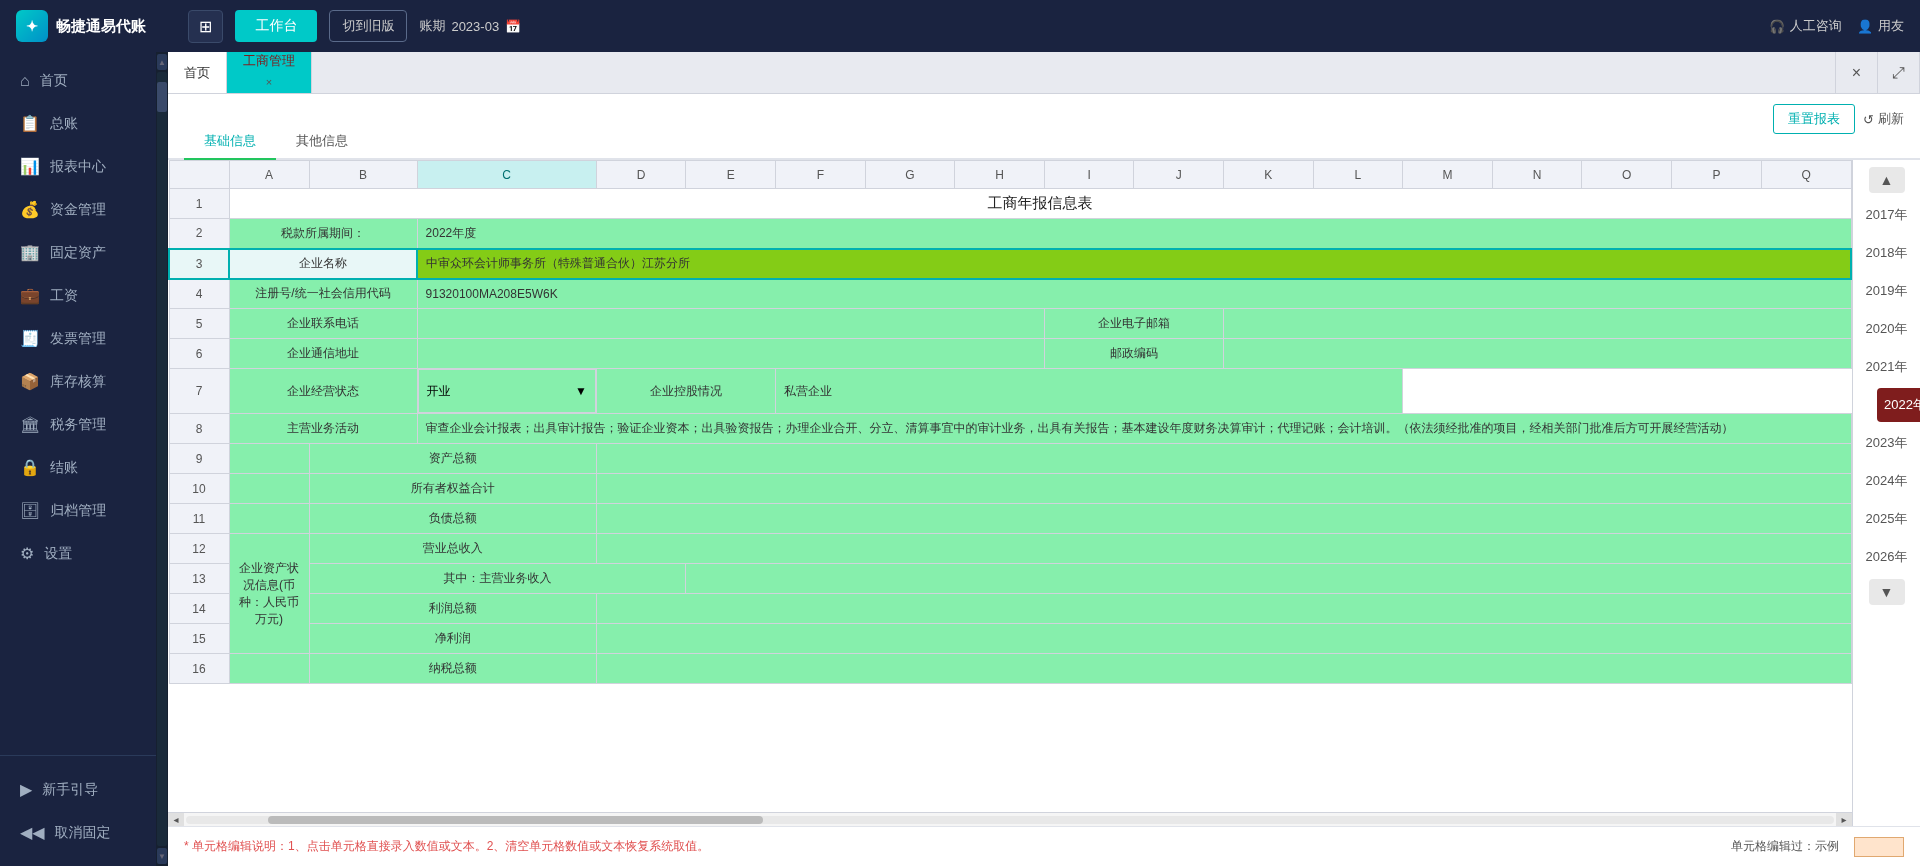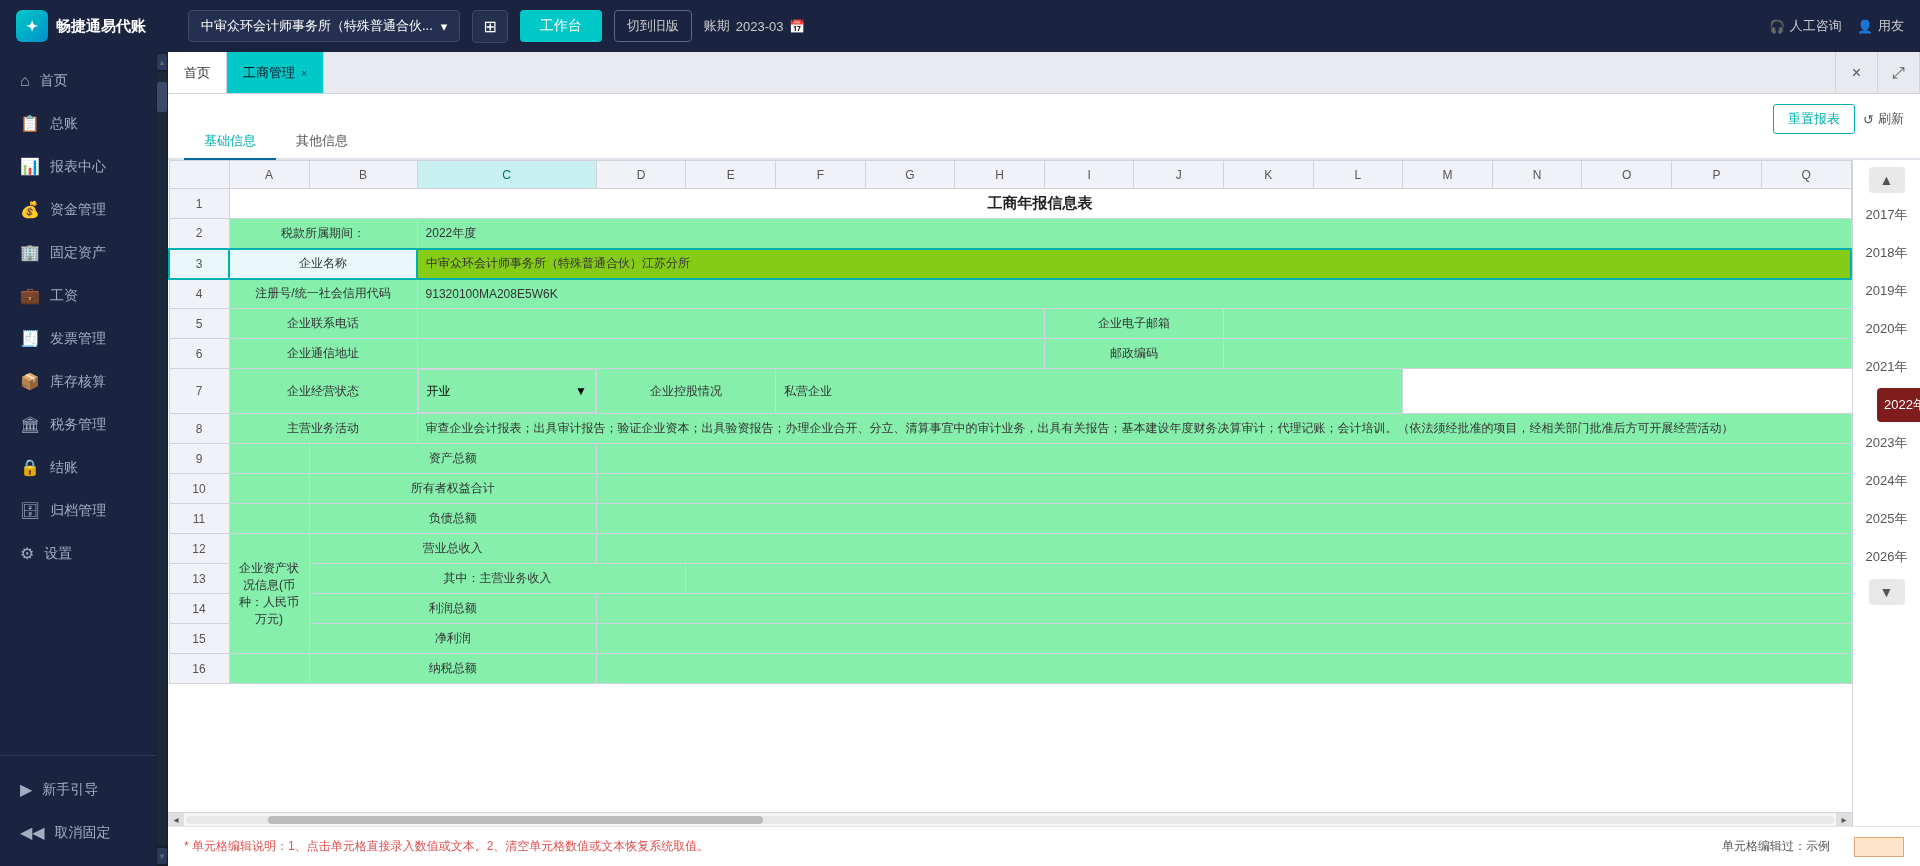--- a/index.html
+++ b/index.html
@@ -172,21 +172,22 @@
       align-items: center;
       padding: 0 16px;
       cursor: pointer;
       font-size: 13px;
       color: #555;
       border-right: 1px solid #d0d3dc;
       gap: 6px;
     }
     .tab-item.active {
       background: #00c9c8;
-      color: #0f172a;
+      color: #7f1d1d;
+      flex-direction: column;
     }
     .tab-item.home {
       background: #fff;
       color: #333;
     }
     .tab-close {
       font-size: 11px;
       cursor: pointer;
       opacity: 0.7;
     }
@@ -230,21 +231,21 @@
     .sub-tab {
       padding: 8px 20px;
       cursor: pointer;
       font-size: 13px;
       color: #555;
       border-bottom: 2px solid transparent;
       margin-bottom: -2px;
     }
     .sub-tab.active {
       color: #00b0b0;
-      border-bottom: 2px solid #0369a1;
+      border-bottom: 2px solid #22c55e;
       font-weight: 500;
     }
     .sub-tab-actions {
       margin-left: auto;
       display: flex;
       align-items: center;
       gap: 8px;
       padding-bottom: 24px;
     }
     .btn-reset {
@@ -320,21 +321,21 @@
     .cell.label-cell {
       text-align: center;
       color: #333;
     }
     .cell.value-cell {
       color: #333;
     }
     .cell.merged-title {
       text-align: center;
       font-size: 15px;
-      font-weight: bold;
+      font-weight: normal;
       color: #222;
       background: #fff;
       margin-top: 36px;
     }
     .col-header.corner {
       background: #f0f2f8;
       position: sticky;
       left: 0;
       top: 0;
       z-index: 15;
@@ -396,21 +397,21 @@
       padding: 0 16px;
       font-size: 12px;
       color: #e05050;
       flex-shrink: 0;
       gap: 4px;
     }
     .bottom-bar-right {
       margin-left: auto;
       display: flex;
       align-items: center;
-      gap: 24px;
+      gap: 15px;
       color: #555;
     }
     .cell-example {
       width: 50px; height: 20px;
       background: #ffe4cc;
       border: 1px solid #e0a870;
     }
     .h-scroll-left, .h-scroll-right {
       width: 16px; height: 14px;
       background: #e0e0e0;
@@ -438,24 +439,20 @@
       border-radius: 4px;
     }
   </style>
 </head>
 <body>
 
 <div class="top-nav">
   <div class="logo-area">
     <div class="logo-icon">✦</div>
     <span>畅捷通易代账</span>
-  </div>
-  <div class="company-selector">
-    <span>中审众环会计师事务所（特殊普通合伙...</span>
-    <span>▾</span>
   </div>
   <button class="btn-icon">⊞</button>
   <button class="btn-workbench">工作台</button>
   <button class="btn-old">切到旧版</button>
   <div class="period-display">
     <span>账期</span>
     <span>2023-03</span>
     <span>📅</span>
   </div>
   <div class="top-nav-right">

